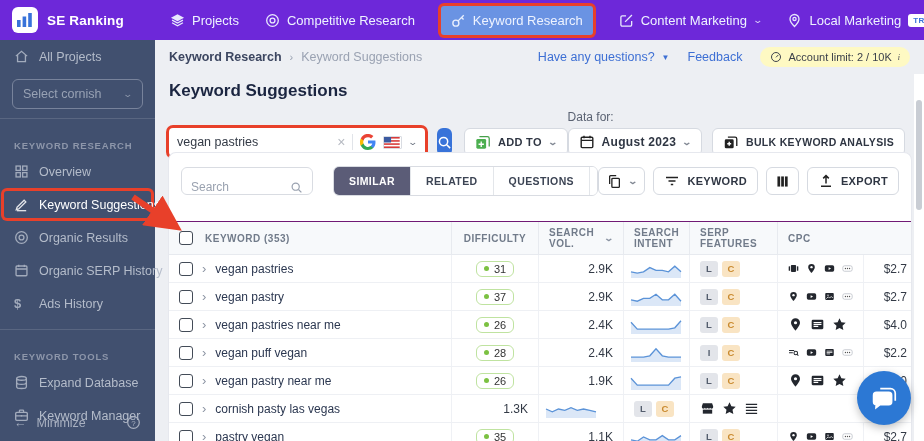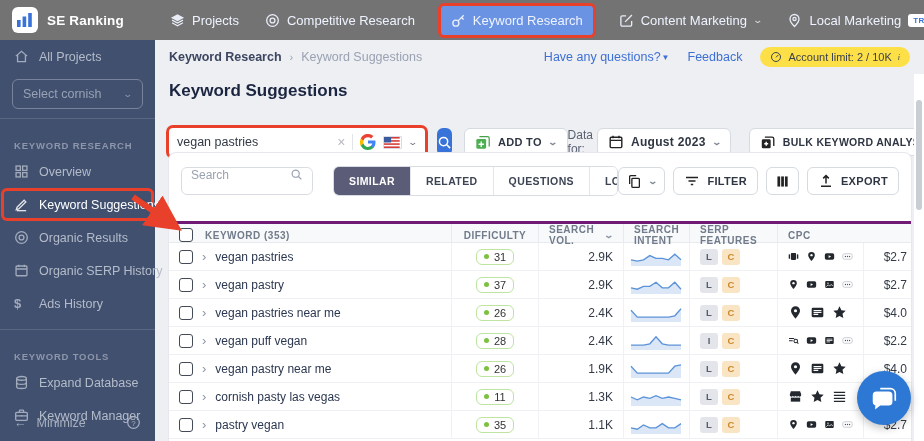--- a/index.html
+++ b/index.html
@@ -1,20 +1,20 @@
 <!DOCTYPE html>
 <html><head>
 <meta charset="utf-8">
 <style>
   * { margin:0; padding:0; box-sizing:border-box; }
   html,body { width:924px; height:441px; overflow:hidden; font-family:"Liberation Sans", sans-serif; background:#edeff3; }
   .app { position:relative; width:924px; height:441px; }
 
   
-  .topbar { position:absolute; top:0; left:0; right:0; height:40px; background:#737373; display:flex; align-items:center; padding:0 12px; z-index:30; }
+  .topbar { position:absolute; top:0; left:0; right:0; height:40px; background:#6d28d9; display:flex; align-items:center; padding:0 12px; z-index:30; }
   .brand { display:flex; align-items:center; gap:9px; min-width:120px; }
   .logo-box { width:26px; height:26px; background:#fff; border-radius:6px; display:flex; align-items:center; justify-content:center; }
   .brand-name { color:#fff; font-size:13.5px; font-weight:bold; letter-spacing:.2px; }
   .topnav { display:flex; align-items:center; gap:26px; margin-left:38px; }
   .nav-item { display:flex; align-items:center; gap:7px; color:#eef3ff; font-size:13px; cursor:pointer; white-space:nowrap; }
   .nav-item .icon { width:15px; height:15px; opacity:.95; }
   .nav-item.active { background:#6a93e3; padding:7px 10px; border-radius:3px; }
   .trial-badge { background:#fff; color:#3873d9; font-size:8px; font-weight:bold; padding:2px 5px; border-radius:3px; letter-spacing:.4px; }
   .chev { font-size:9px; opacity:.85; transform:scaleX(1.4); }
 
@@ -32,64 +32,64 @@
   .side-bottom .left { display:flex; gap:10px; align-items:center; cursor:pointer; }
   .q-icon { width:15px; height:15px; color:#a8b0c0; }
 
   
   .main { position:absolute; top:40px; left:155px; right:0; bottom:0; background:#edeff3; }
   .crumbrow { height:34px; display:flex; align-items:center; padding:0 14px; font-size:12.5px; }
   .crumb1 { color:#3c4660; font-weight:bold; }
   .crumb-sep { color:#9aa2b2; margin:0 8px; font-size:11px; }
   .crumb2 { color:#9aa2b2; }
   .crumb-right { margin-left:auto; display:flex; align-items:center; gap:18px; }
-  .blue-link { color:#3d6fd4; font-size:12.5px; cursor:pointer; display:flex; align-items:center; gap:1px; }
+  .blue-link { color:#3d6fd4; font-size:12.5px; cursor:pointer; display:flex; align-items:center; gap:7px; }
   .blue-link .tri { font-size:8px; }
-  .limit-badge { background:#fde047; border-radius:12px; padding:4px 10px; display:flex; align-items:center; gap:6px; font-size:11px; color:#3a3f4a; }
+  .limit-badge { background:#fef9c3; border-radius:12px; padding:4px 10px; display:flex; align-items:center; gap:6px; font-size:11px; color:#3a3f4a; }
   .limit-badge .icon { width:12px; height:12px; color:#3a3f4a; }
   .limit-badge sup { font-size:8px; font-style:italic; font-family:"Liberation Serif", serif; }
 
   .page-title { margin:7px 14px 0; font-size:17px; font-weight:bold; color:#1b2540; }
 
   .controlsrow { margin:9px 14px 0; display:flex; align-items:flex-end; height:46px; }
   .kw-search { width:256px; height:28px; background:#fff; border-radius:4px; box-shadow:0 0 0 3px #e8402a; display:flex; align-items:center; padding:0 8px; gap:7px; }
   .kw-search input { border:none; outline:none; flex:1; font-size:12.5px; color:#333a46; font-family:"Liberation Sans", sans-serif; min-width:0; background:transparent; }
   .kw-x { color:#b6bac2; font-size:14px; cursor:pointer; line-height:1; }
   .kw-div { width:1px; height:16px; background:#e1e4e9; }
   .kw-search .icon { width:16px; height:16px; cursor:pointer; }
   .flag-ic { width:19px; height:13px; border:1px solid #d9dce2; border-radius:1px; overflow:hidden; display:inline-flex; }
   .kw-chev { color:#6b7380; font-size:9px; transform:scaleX(1.4); cursor:pointer; }
   .search-btn { margin-left:12px; width:46px; height:28px; background:#3873d9; border:none; border-radius:6px; color:#fff; display:flex; align-items:center; justify-content:center; cursor:pointer; }
   .search-btn .icon { width:15px; height:15px; }
   .btn { background:#fff; border:1px solid #d6dae1; border-radius:6px; height:28px; display:flex; align-items:center; gap:7px; padding:0 10px; font-size:11px; font-weight:bold; color:#2f3643; letter-spacing:.3px; cursor:pointer; white-space:nowrap; font-family:"Liberation Sans", sans-serif; }
   .btn .icon { width:16px; height:16px; }
   .addto-btn { margin-left:12px; }
   .right-controls { margin-left:auto; display:flex; align-items:flex-end; gap:10px; }
-  .ctl-col { display:flex; flex-direction:row; gap:4px; }
+  .ctl-col { display:flex; flex-direction:column; gap:4px; }
   .ctl-label { font-size:12px; color:#5a6272; }
   .date-btn { font-size:12px; }
   .bulk-btn { font-size:10.5px; }
   .cur-btn { font-size:12.5px; }
 
   
   .card { position:absolute; top:112px; left:13px; right:12px; bottom:0; background:#fff; border-radius:8px 8px 0 0; border:1px solid #e6e8ee; border-bottom:none; overflow:hidden; }
   .table-controls { display:flex; align-items:center; padding:13px 12px 12px; }
-  .tbl-search { width:132px; height:28px; border:1px solid #d9dce2; border-radius:6px; display:flex; align-items:flex-start; padding:0 9px; gap:14px; background:#fff; }
+  .tbl-search { width:132px; height:28px; border:1px solid #d9dce2; border-radius:6px; display:flex; align-items:flex-end; padding:0 9px; gap:14px; background:#fff; }
   .tbl-search input { border:none; outline:none; flex:1; min-width:0; font-size:12px; color:#333; font-family:"Liberation Sans", sans-serif; }
   .tbl-search input::placeholder { color:#9aa2b0; }
   .tbl-search .icon { width:13px; height:13px; color:#9aa2b0; }
   .tabs { display:flex; margin-left:20px; border:1px solid #d9dce2; border-radius:6px; overflow:hidden; }
   .tab { height:28px; display:flex; align-items:center; padding:0 15px; font-size:10.5px; font-weight:bold; color:#3c4454; letter-spacing:.4px; background:#fff; border-left:1px solid #e3e6ea; cursor:pointer; white-space:nowrap; }
   .tab:first-child { border-left:none; }
   .tab.active { background:#5b5c77; color:#fff; }
   .tc-right { margin-left:auto; display:flex; gap:8px; }
   .icon-btn { padding:0 8px; }
   .icon-btn .icon { width:15px; height:15px; }
 
-  .thead { margin-top:13px; display:grid; grid-template-columns:282px 87px 85px 66px 88px 86px 1fr; background:#f7f9fb; border-top:3px solid #701a75; border-bottom:1px solid #e7eaef; height:22px; align-items:center; font-size:10px; font-weight:bold; color:#717b8a; letter-spacing:.5px; }
+  .thead { margin-top:13px; display:grid; grid-template-columns:282px 87px 85px 66px 88px 86px 1fr; background:#f7f9fb; border-top:1px solid #701a75; border-bottom:1px solid #e7eaef; height:34px; align-items:center; font-size:10px; font-weight:bold; color:#717b8a; letter-spacing:.5px; }
   .thead > div { height:100%; display:flex; align-items:center; border-left:1px solid #e7eaef; padding:0 10px; }
   .thead > div:first-child { border-left:none; gap:12px; }
   .th-center { justify-content:center; }
   .th-right { justify-content:flex-start; gap:5px; }
   .sort-chev { font-size:9px; color:#8a93a2; transform:scaleX(1.4); }
 
   .trow { display:grid; grid-template-columns:282px 87px 85px 66px 88px 86px 1fr; height:28px; align-items:center; border-bottom:1px solid #eef0f4; }
   .trow > div { height:100%; display:flex; align-items:center; border-left:1px solid #eff1f5; padding:0 10px; }
   .trow > div:first-child { border-left:none; gap:9px; }
   .cb { width:14px; height:14px; border:1.5px solid #434b57; border-radius:3px; background:#fff; flex:0 0 14px; cursor:pointer; }
@@ -420,21 +420,21 @@
                 </svg>
             </span>
             <span class="chev" style="color:#6b7380">⌄</span>
           </button>
           <button class="btn">
             <span class="icon">
               <svg viewBox="0 0 16 16" stroke="#222" stroke-width="1.6" fill="none">
                   <path d="M2 4.5h12M4.5 8h7M6.8 11.5h2.4"></path>
                 </svg>
             </span>
-            <span>FILTER</span>
+            <span>KEYWORD</span>
           </button>
           <button class="btn icon-btn">
             <span class="icon">
               <svg viewBox="0 0 16 16" fill="#222">
                   <rect x="2.6" y="2.6" width="2.9" height="10.8"></rect>
                   <rect x="6.6" y="2.6" width="2.9" height="10.8"></rect>
                   <rect x="10.6" y="2.6" width="2.9" height="10.8"></rect>
                 </svg>
             </span>
           </button>
@@ -698,23 +698,20 @@
                 </svg>
               </span>
             </div>
             <div class="c-right cpc-cell">$4.0</div>
           </div>
           <div class="trow">
             <div>
               <span class="cb"></span>
               <span class="row-chev">›</span>
               <span class="kw-text">cornish pasty las vegas</span>
-            </div>
-            <div class="c-center">
-              <span class="diff-pill"><span class="diff-dot"></span>11</span>
             </div>
             <div class="c-right">1.3K</div>
             <div style="padding:0 5px">
               <svg width="54" height="20" viewBox="0 0 54 20">
                 <polygon points="2.0,10.0 8.3,12.8 14.5,10.0 20.8,11.4 27.0,8.6 33.3,11.4 39.5,10.0 45.8,11.4 52.0,12.8 52,19 2,19" fill="#dbe7f7"></polygon>
                 <polyline points="2.0,10.0 8.3,12.8 14.5,10.0 20.8,11.4 27.0,8.6 33.3,11.4 39.5,10.0 45.8,11.4 52.0,12.8" fill="none" stroke="#5b93d8" stroke-width="1.3"></polyline>
               </svg>
             </div>
             <div>
               <span class="intent-pill intent-L">L</span>

